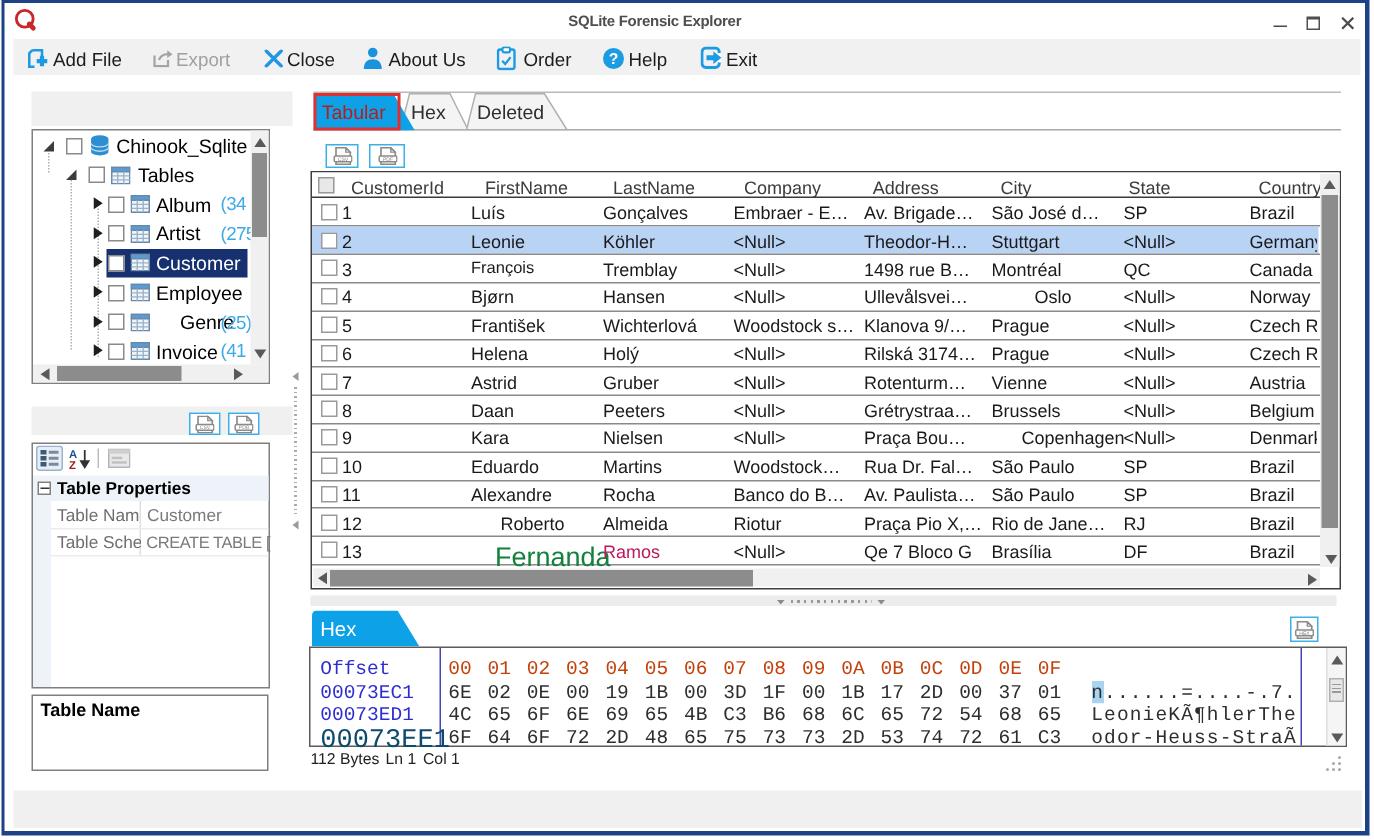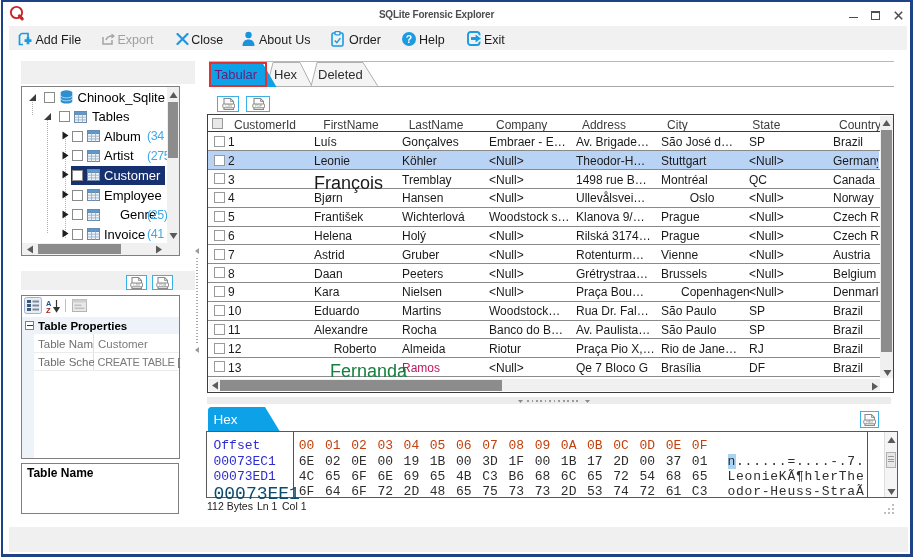--- a/index.html
+++ b/index.html
@@ -228,21 +228,21 @@
   </svg>
 <div class="a" style="left:274px;top:67px;font-size:13px;color:#2e2e2e;">Hex</div>
 <svg class="a" style="left:308px;top:62px;" width="71" height="25" viewBox="0 0 71 25">
 <path d="M9 0.5 H55 L70 24.5 H3 Z" fill="#f4f4f4" stroke="#b0b0b0" stroke-width="1"></path>
   </svg>
 <div class="a" style="left:318px;top:67px;font-size:13px;color:#2e2e2e;">Deleted</div>
 <svg class="a" style="left:209px;top:62px;" width="68" height="25" viewBox="0 0 68 25">
 <path d="M0 0 H53 L67.5 25 H0 Z" fill="#0da2e7"></path>
   </svg>
 <div class="a" style="left:209px;top:62px;width:58px;height:25px;border:2px solid #e03030;"></div>
-<div class="a" style="left:214.5px;top:67px;font-size:13px;color:#701a75;">Tabular</div>
+<div class="a" style="left:214.5px;top:67px;font-size:13px;color:#b91c1c;">Tabular</div>
 <div class="a" style="left:217px;top:96px;width:22px;height:16px;border:1px solid #3ab0e8;background:#fff;"></div>
 <svg class="a" style="left:221.5px;top:98.0px;" width="13" height="12" viewBox="0 0 13 12">
 <path d="M2 0.5 h6.5 l3 3 V11.5 H2 Z" fill="#fcfcfc" stroke="#8a8a8a" stroke-width="1.1"></path>
 <path d="M8.5 0.5 l3 3 h-3 z" fill="#d8d8d8" stroke="#8a8a8a" stroke-width="0.8"></path>
 <rect x="0.8" y="6" width="11.8" height="3.8" rx="0.8" fill="#fff" stroke="#8a8a8a" stroke-width="1"></rect>
 <text x="6.7" y="9" font-size="3.4" fill="#888" text-anchor="middle" font-family="Liberation Sans">CSV</text>
 </svg>
 <div class="a" style="left:246px;top:96px;width:24px;height:16px;border:1px solid #3ab0e8;background:#fff;"></div>
 <svg class="a" style="left:251.5px;top:98.0px;" width="13" height="12" viewBox="0 0 13 12">
 <path d="M2 0.5 h6.5 l3 3 V11.5 H2 Z" fill="#fcfcfc" stroke="#8a8a8a" stroke-width="1.1"></path>
@@ -278,21 +278,21 @@
 <div class="a nw" style="left:314px;top:153.70000000000002px;width:82px;font-size:12px;color:#1a1a1a;">Leonie</div>
 <div class="a nw" style="left:402px;top:153.70000000000002px;width:81px;font-size:12px;color:#1a1a1a;">Köhler</div>
 <div class="a nw" style="left:489px;top:153.70000000000002px;width:81px;font-size:12px;color:#1a1a1a;">&lt;Null&gt;</div>
 <div class="a nw" style="left:576px;top:153.70000000000002px;width:79px;font-size:12px;color:#1a1a1a;">Theodor-H…</div>
 <div class="a nw" style="left:661px;top:153.70000000000002px;width:82px;font-size:12px;color:#1a1a1a;">Stuttgart</div>
 <div class="a nw" style="left:749px;top:153.70000000000002px;width:78px;font-size:12px;color:#1a1a1a;">&lt;Null&gt;</div>
 <div class="a nw" style="left:833px;top:153.70000000000002px;width:45px;font-size:12px;color:#1a1a1a;">Germany</div>
 <div class="a" style="left:208px;top:187.9px;width:672px;height:1px;background:#8a8a8a;"></div>
 <div class="a" style="left:214px;top:173.29999999999998px;width:11px;height:11px;border:1px solid #9a9a9a;background:#fff;"></div>
 <div class="a nw" style="left:228px;top:172.5px;width:80px;font-size:12px;color:#1a1a1a;">3</div>
-<div class="a nw" style="left:314px;top:172.5px;width:82px;font-size:18px;color:#1a1a1a;">François</div>
+<div class="a nw" style="left:314px;top:172.5px;width:82px;font-size:11px;color:#1a1a1a;">François</div>
 <div class="a nw" style="left:402px;top:172.5px;width:81px;font-size:12px;color:#1a1a1a;">Tremblay</div>
 <div class="a nw" style="left:489px;top:172.5px;width:81px;font-size:12px;color:#1a1a1a;">&lt;Null&gt;</div>
 <div class="a nw" style="left:576px;top:172.5px;width:79px;font-size:12px;color:#1a1a1a;">1498 rue B…</div>
 <div class="a nw" style="left:661px;top:172.5px;width:82px;font-size:12px;color:#1a1a1a;">Montréal</div>
 <div class="a nw" style="left:749px;top:172.5px;width:78px;font-size:12px;color:#1a1a1a;">QC</div>
 <div class="a nw" style="left:833px;top:172.5px;width:45px;font-size:12px;color:#1a1a1a;">Canada</div>
 <div class="a" style="left:208px;top:206.70000000000002px;width:672px;height:1px;background:#8a8a8a;"></div>
 <div class="a" style="left:214px;top:192.1px;width:11px;height:11px;border:1px solid #9a9a9a;background:#fff;"></div>
 <div class="a nw" style="left:228px;top:191.3px;width:80px;font-size:12px;color:#1a1a1a;">4</div>
 <div class="a nw" style="left:314px;top:191.3px;width:82px;font-size:12px;color:#1a1a1a;">Bjørn</div>

